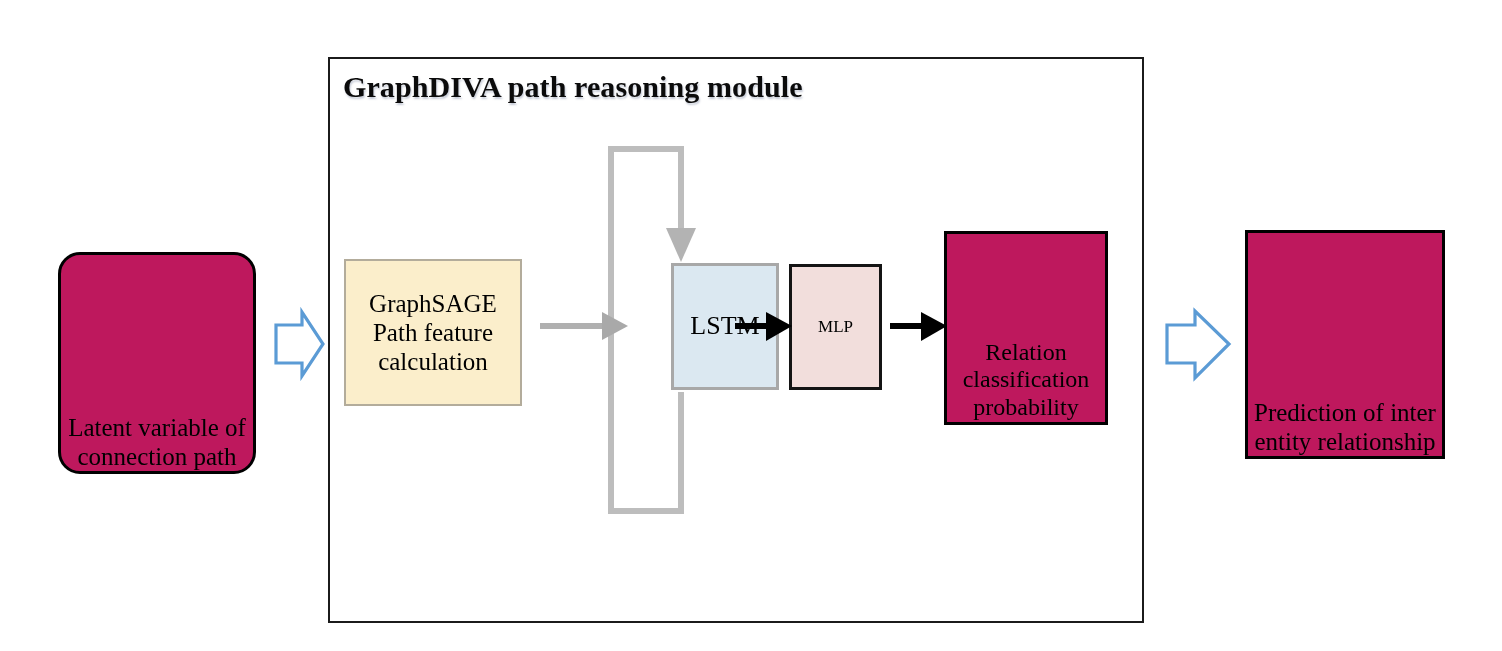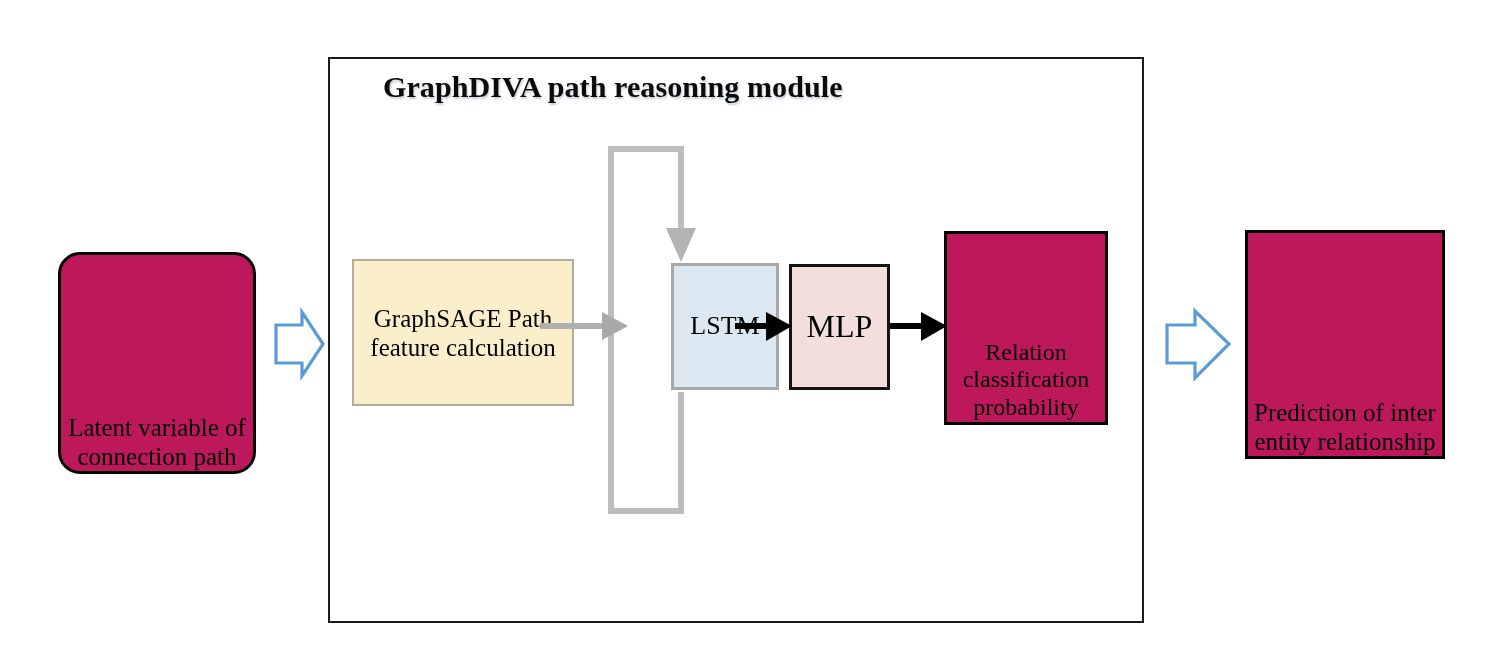--- a/index.html
+++ b/index.html
@@ -44,21 +44,20 @@
     position: absolute;
     left: 343px;
     top: 70px;
     font-size: 30px;
     font-weight: bold;
     color: #0b0b0b;
     letter-spacing: .1px;
     white-space: nowrap;
     text-shadow: 1px 2px 2px rgba(120,130,160,.42);
     font-family: "Liberation Serif", "DejaVu Serif", serif;
-    margin-left: 40px;
   }
 
   
   .box-plain {
     border: 3px solid #000000;
     background: #be185d;
     align-items: flex-end;
   }
 
   .latent-box {
@@ -81,46 +80,45 @@
     top: 230px;
     width: 200px;
     height: 229px;
     font-size: 25px;
   }
 
   
   .graphsage-box {
     left: 344px;
     top: 259px;
-    width: 222px;
+    width: 178px;
     height: 147px;
     background: #fbeecb;
     border: 2px solid #b3ac9b;
     font-size: 25px;
-    margin-left: 8px;
   }
   .lstm-box {
     left: 627px;
     top: 263px;
     width: 108px;
     height: 127px;
     background: #dbe8f1;
     border: 3px solid #a8a8a8;
     font-size: 26px;
     z-index: 6;
     margin-left: 44px;
   }
   .mlp-box {
     left: 789px;
     top: 264px;
-    width: 101px;
+    width: 93px;
     height: 126px;
     background: #f2dedc;
     border: 3px solid #141414;
-    font-size: 32px;
+    font-size: 17px;
     z-index: 6;
   }
 
   
   .overlay {
     position: absolute;
     left: 0;
     top: 0;
     width: 1502px;
     height: 651px;

